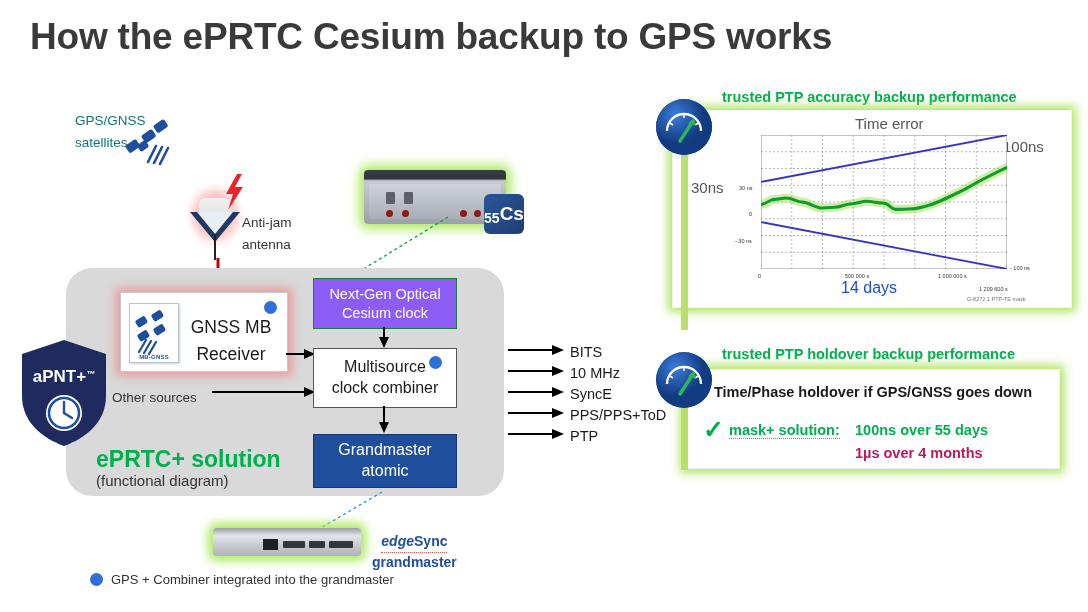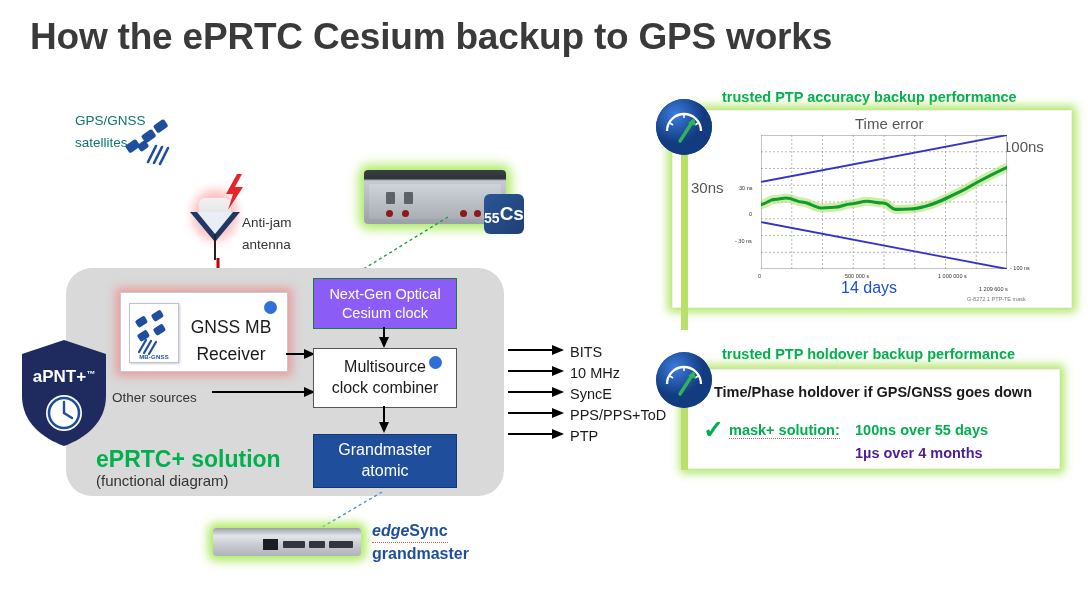--- a/index.html
+++ b/index.html
@@ -141,21 +141,21 @@
   
   .edge-device{
     position:absolute;left:213px;top:528px;width:148px;height:28px;border-radius:3px;
     box-shadow:0 0 10px 5px rgba(160,230,70,.85);
     background:linear-gradient(180deg,#9ba0a6 0%,#e3e6e9 28%,#c8ccd1 60%,#aeb3b9 100%);
     overflow:hidden;
   }
   .edge-device .port{position:absolute;height:7px;background:#33373c;top:13px;border-radius:1px;}
   .edge-device .lcd{position:absolute;left:50px;top:11px;width:15px;height:11px;background:#1b1f24;}
   .edge-lbl{
-    position:absolute;left:372px;top:520px;font-size:16px;font-weight:700;color:#1f4e9c;line-height:1.4;
+    position:absolute;left:372px;top:532px;font-size:14px;font-weight:700;color:#1f4e9c;line-height:1.4;text-align:center;
   }
   .edge-lbl .it{font-style:italic;}
   .underline-red{border-bottom:1.5px dotted #e05a5a;}
 
   
   .legend{
     position:absolute;left:90px;top:572px;display:flex;align-items:center;gap:8px;
     font-size:13px;color:#333;
   }
   .legend .dot{width:13px;height:13px;border-radius:50%;background:#2e6fd8;}
@@ -179,21 +179,21 @@
   .chart-title{position:absolute;font-size:15px;color:#555;}
   .chart-lbl{position:absolute;font-size:15px;color:#555;}
   .chart-tiny{position:absolute;font-size:5.5px;color:#333;}
   .chart-axis-lbl{position:absolute;font-size:16px;color:#1d4ed8;}
 
   
   .hold-line1{position:absolute;font-size:14.5px;font-weight:700;color:#1a1a1a;}
   .check{position:absolute;font-size:25px;color:#00b04f;font-weight:700;line-height:1;}
   .hold-sol{position:absolute;font-size:14.5px;font-weight:700;color:#00b04f;}
   .hold-v1{position:absolute;font-size:14.5px;font-weight:700;color:#00b04f;}
-  .hold-v2{position:absolute;font-size:14.5px;font-weight:700;color:#4c1d95;}
+  .hold-v2{position:absolute;font-size:14.5px;font-weight:700;color:#be185d;}
 </style>
 </head>
 <body>
 
 <div class="slide">
 
   <div class="title">How the ePRTC Cesium backup to GPS works</div>
 
   <div class="sat-label">
     <div>GPS/GNSS</div>
@@ -359,20 +359,24 @@
     <div class="port" style="left:96px;width:16px;"></div>
     <div class="port" style="left:116px;width:24px;"></div>
   </div>
   <div class="edge-lbl">
     <div class="underline-red" style="display:inline-block;">
       <span class="it">edge</span><span>Sync</span>
     </div>
     <div>grandmaster</div>
   </div>
 
+  <div class="legend">
+    <span class="dot"></span>
+    <span>GPS + Combiner integrated into the grandmaster</span>
+  </div>
 
   <div class="panel-head" style="left:722px;top:89px;">trusted PTP accuracy backup performance</div>
   <div class="gauge-stem" style="left:681px;top:130px;height:200px;"></div>
   <svg class="gauge" style="left:656px;top:99px;" viewBox="0 0 56 56">
     <circle cx="28" cy="28" r="28" fill="#1b4ea3"></circle>
     <circle cx="28" cy="28" r="28" fill="url(#g1)"></circle>
     <defs>
         <radialGradient id="g1" cx="35%" cy="28%">
           <stop offset="0%" stop-color="#3b7ddd"></stop>
           <stop offset="100%" stop-color="#123b80"></stop>

